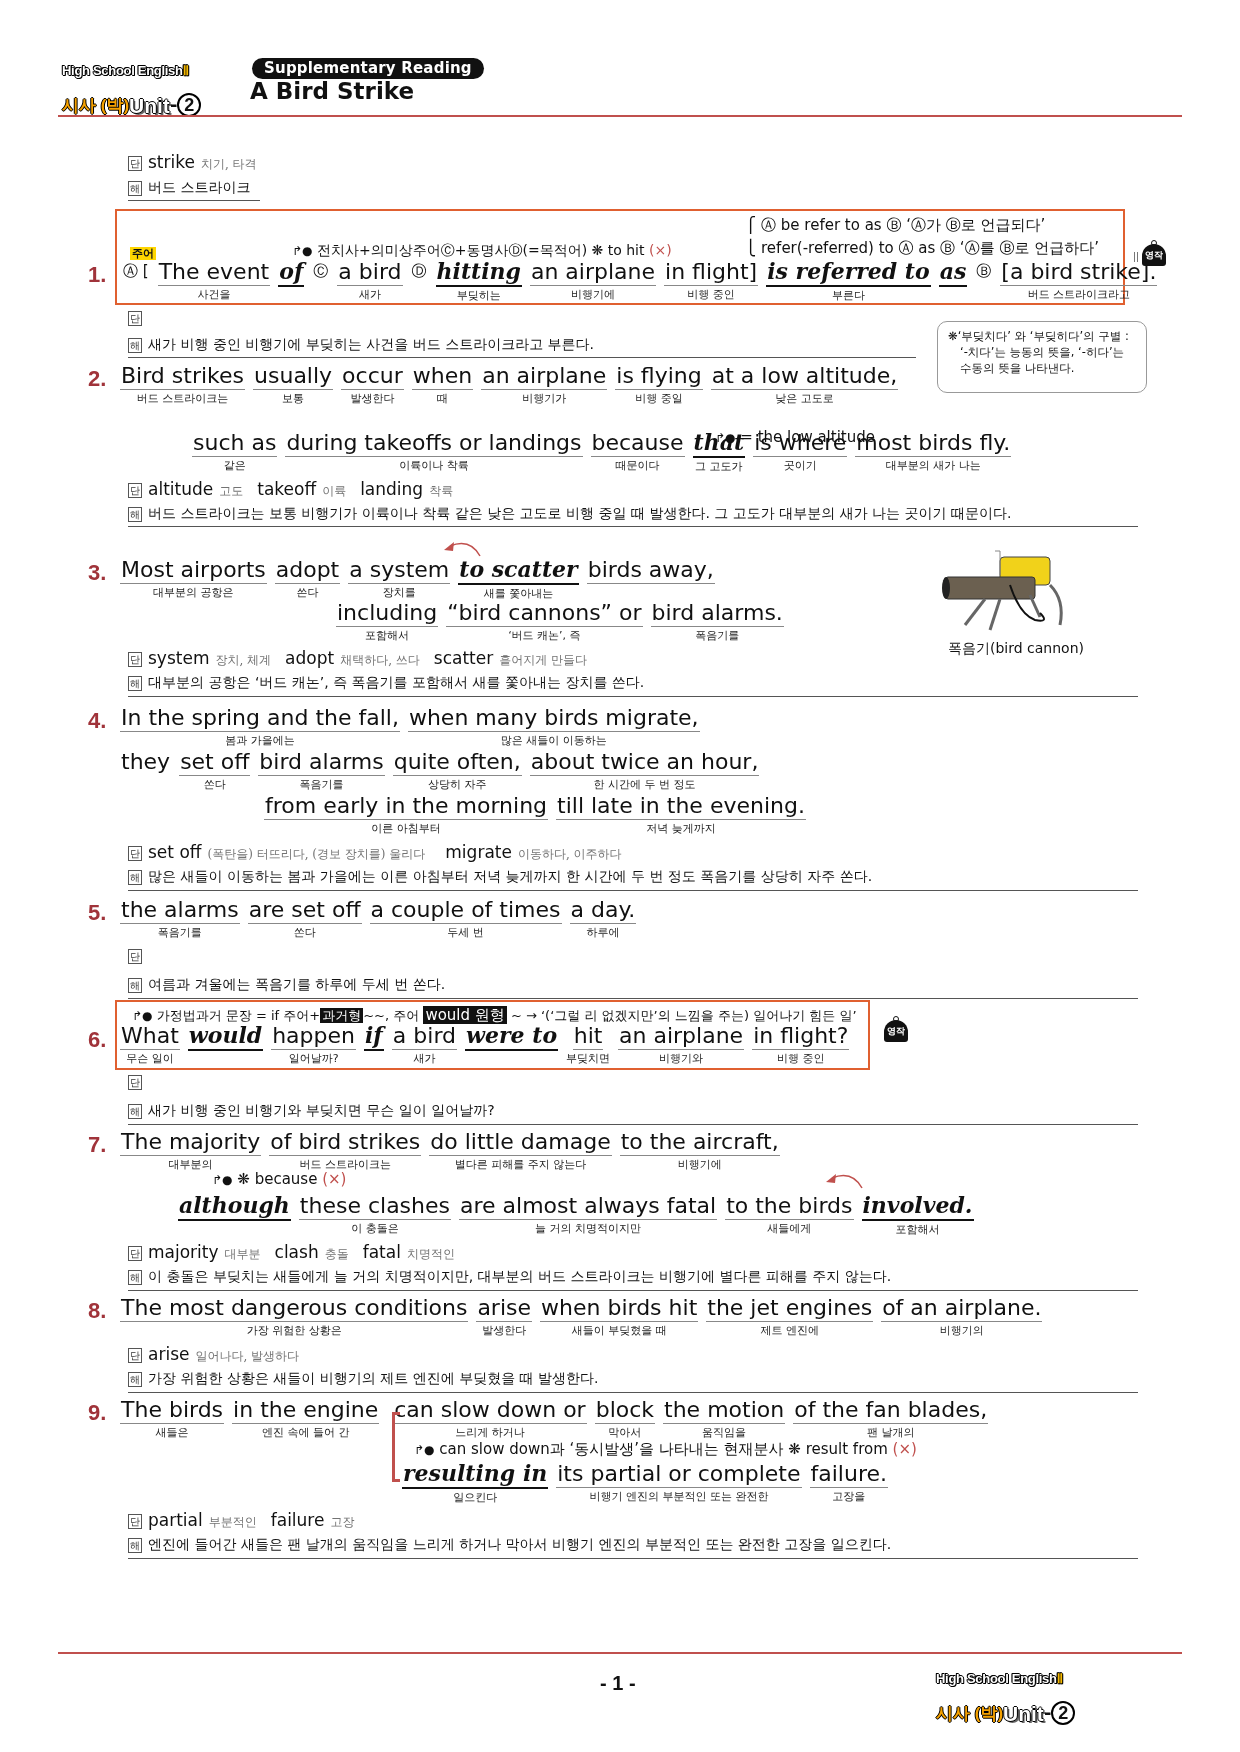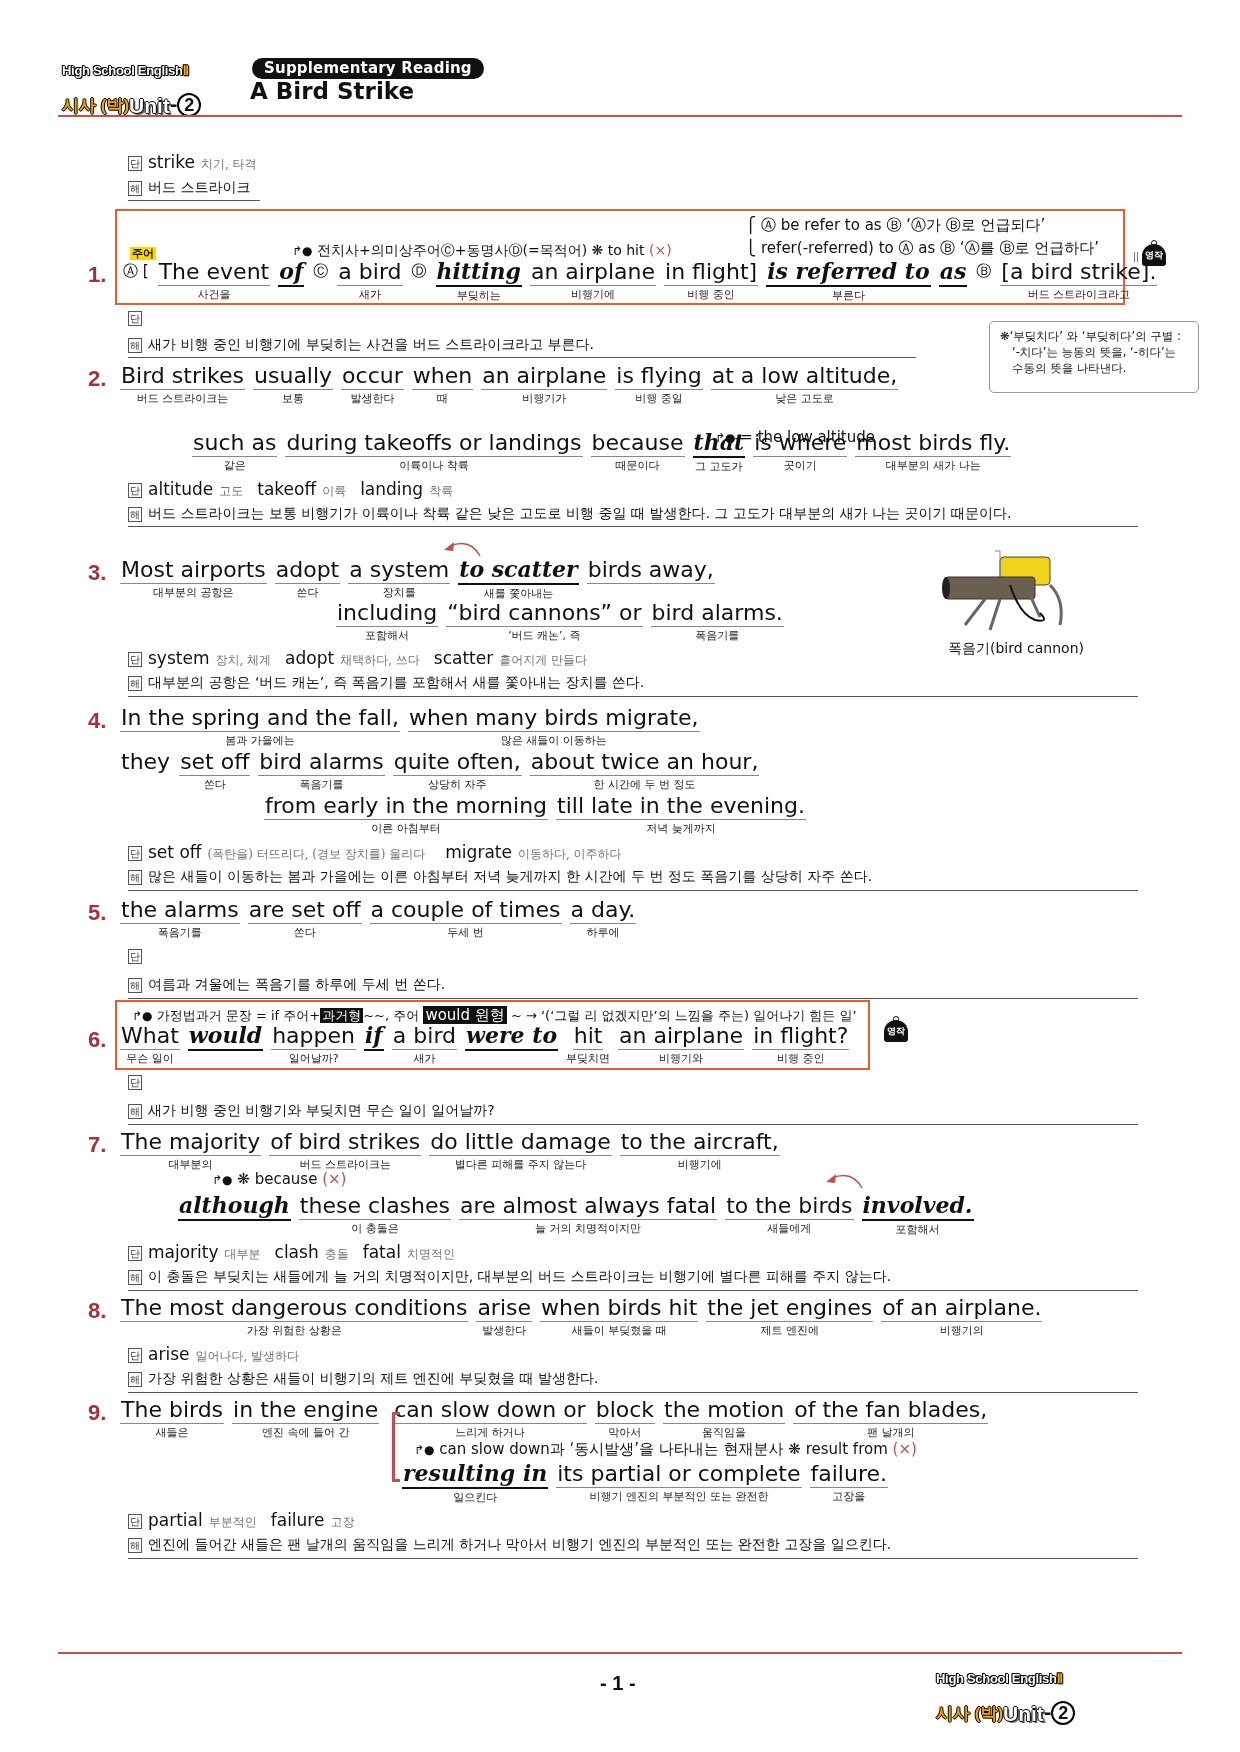--- a/index.html
+++ b/index.html
@@ -138,21 +138,21 @@
   </div>
 <div class="vocab" style="left:128px; top:312px;">
     <span class="tag">단</span>
   </div>
 <div class="trans" style="left:128px; top:336px;">
     <span class="tag">해</span>
     <span>새가 비행 중인 비행기에 부딪히는 사건을 버드 스트라이크라고 부른다.</span>
   </div>
 <div class="sepline" style="left:128px; top:357px; width:788px;"></div>
 
-<div class="tipbox" style="left:989px; top:321px; width:210px; height:72px;">
+<div class="tipbox" style="left:937px; top:321px; width:210px; height:72px;border-radius:10px;">
   <div>❋‘부딪치다’ 와 ‘부딪히다’의 구별 :</div>
   <div style="padding-left:12px;">‘-치다’는 능동의 뜻을, ‘-히다’는</div>
   <div style="padding-left:12px;">수동의 뜻을 나타낸다.</div>
 </div>
 
 <span class="num" style="left:88px; top:366px;">2.</span>
 <div class="line" style="left:120px; top:362px;">
   <span class="ch">
       <span class="en">Bird strikes</span>
       <span class="ko">버드 스트라이크는</span>

